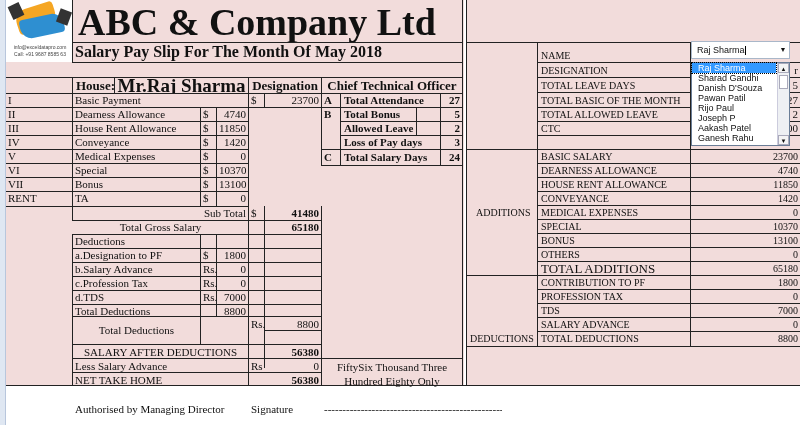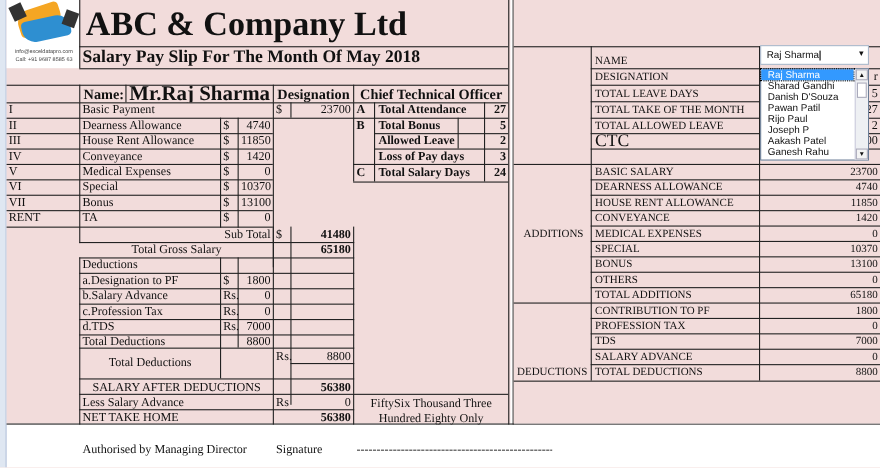--- a/index.html
+++ b/index.html
@@ -26,21 +26,21 @@
   .vl { position: absolute; width: 1px; background: #222; }
 
   
   .logo { position: absolute; left: 6px; top: 0; width: 66px; height: 62px; background: #fff; }
   .logo .hand1 { position: absolute; left: 10px; top: 6px; width: 40px; height: 24px; background: #f5a623; border-radius: 12px 4px 14px 4px; transform: rotate(-18deg); }
   .logo .hand2 { position: absolute; left: 14px; top: 16px; width: 44px; height: 20px; background: #2e8fd1; border-radius: 4px 12px 4px 12px; transform: rotate(-12deg); }
   .logo .cuff { position: absolute; left: 4px; top: 4px; width: 12px; height: 14px; background: #333; transform: rotate(-25deg); }
   .logo .cuff2 { position: absolute; right: 2px; top: 10px; width: 12px; height: 14px; background: #333; transform: rotate(20deg); }
   .logo .txt { position: absolute; left: 2px; width: 64px; font-family: "Liberation Sans", sans-serif; font-size: 5px; line-height: 7px; color: #444; text-align: center; }
 
-  .title { position: absolute; left: 78px; top: 4px; font-size: 31px; font-weight: bold; line-height: 36px; }
+  .title { position: absolute; left: 78px; top: 4px; font-size: 38px; font-weight: bold; line-height: 36px; }
   .subtitle { position: absolute; left: 75px; top: 43px; font-size: 16px; font-weight: bold; line-height: 18px; }
 
   
   .combo {
     position: absolute; left: 691px; top: 41px; width: 99px; height: 18px;
     background: #fff; border: 1px solid #a9b7c9;
     font-family: "Liberation Sans", sans-serif; font-size: 9px; line-height: 16px; padding-left: 5px;
   }
   .combo .arrow { position: absolute; right: 0; top: 0; width: 12px; height: 16px; font-size: 7px; text-align: center; line-height: 16px; }
   .listbox {
@@ -73,21 +73,21 @@
 
 <div class="title">ABC &amp; Company Ltd</div>
 <div class="subtitle">Salary Pay Slip For The Month Of May 2018</div>
 
 <div class="vl" style="left:72px;top:0;height:62px;"></div>
 <div class="hl" style="left:72px;top:42px;width:390px;"></div>
 <div class="hl" style="left:72px;top:62px;width:390px;"></div>
 <div class="hl" style="left:6px;top:77px;width:456px;"></div>
 <div class="hl" style="left:6px;top:93px;width:456px;"></div>
 
-<div class="cell b" style="left:74px;top:78px;font-size:13px;line-height:15px;">Name:</div>
+<div class="cell b" style="left:74px;top:78px;font-size:13px;line-height:15px;">House:</div>
 <div class="vl" style="left:72px;top:77px;height:16px;"></div>
 <div class="vl" style="left:114px;top:77px;height:16px;"></div>
 <div class="cell b c" style="left:115px;top:78px;width:133px;font-size:19px;line-height:15px;">Mr.Raj Sharma</div>
 <div class="vl" style="left:248px;top:77px;height:16px;"></div>
 <div class="cell b c" style="left:249px;top:78px;width:72px;font-size:13px;line-height:15px;">Designation</div>
 <div class="vl" style="left:321px;top:77px;height:16px;"></div>
 <div class="cell b c" style="left:322px;top:78px;width:140px;font-size:13px;line-height:15px;">Chief Technical Officer</div>
 
 <div class="vl" style="left:72px;top:93px;height:128px;"></div>
 <div class="vl" style="left:200px;top:107px;height:100px;"></div>
@@ -256,25 +256,25 @@
 <div class="hl" style="left:537px;top:92px;width:263px;"></div>
 <div class="hl" style="left:537px;top:107px;width:263px;"></div>
 <div class="hl" style="left:537px;top:121px;width:263px;"></div>
 <div class="hl" style="left:537px;top:135px;width:263px;"></div>
 
 <div class="cell" style="left:539px;top:49px;font-size:10px;">NAME</div>
 <div class="cell" style="left:539px;top:64px;font-size:10px;">DESIGNATION</div>
 <div class="cell r" style="left:760px;top:64px;width:40px;">r</div>
 <div class="cell" style="left:539px;top:79px;font-size:10px;">TOTAL LEAVE DAYS</div>
 <div class="cell r" style="left:760px;top:79px;width:40px;">5</div>
-<div class="cell" style="left:539px;top:94px;font-size:10px;">TOTAL TAKE OF THE MONTH</div>
+<div class="cell" style="left:539px;top:94px;font-size:10px;">TOTAL BASIC OF THE MONTH</div>
 <div class="cell r" style="left:760px;top:94px;width:40px;">27</div>
 <div class="cell" style="left:539px;top:108px;font-size:10px;">TOTAL ALLOWED LEAVE</div>
 <div class="cell r" style="left:760px;top:108px;width:40px;">2</div>
-<div class="cell" style="left:539px;top:122px;font-size:16px;">CTC</div>
+<div class="cell" style="left:539px;top:122px;font-size:10px;">CTC</div>
 <div class="cell r" style="left:760px;top:122px;width:40px;">00</div>
 
 <div class="hl" style="left:467px;top:149px;width:333px;"></div>
 <div class="cell" style="left:474px;top:206px;font-size:10px;">ADDITIONS</div>
 
 <div class="cell" style="left:539px;top:150px;font-size:10px;">BASIC SALARY</div>
 <div class="cell r" style="left:691px;top:150px;width:109px;font-size:10px;">23700</div>
 <div class="hl" style="left:537px;top:163px;width:263px;"></div>
 <div class="cell" style="left:539px;top:164px;font-size:10px;">DEARNESS ALLOWANCE</div>
 <div class="cell r" style="left:691px;top:164px;width:109px;font-size:10px;">4740</div>
@@ -290,21 +290,21 @@
 <div class="hl" style="left:537px;top:219px;width:263px;"></div>
 <div class="cell" style="left:539px;top:220px;font-size:10px;">SPECIAL</div>
 <div class="cell r" style="left:691px;top:220px;width:109px;font-size:10px;">10370</div>
 <div class="hl" style="left:537px;top:233px;width:263px;"></div>
 <div class="cell" style="left:539px;top:234px;font-size:10px;">BONUS</div>
 <div class="cell r" style="left:691px;top:234px;width:109px;font-size:10px;">13100</div>
 <div class="hl" style="left:537px;top:247px;width:263px;"></div>
 <div class="cell" style="left:539px;top:248px;font-size:10px;">OTHERS</div>
 <div class="cell r" style="left:691px;top:248px;width:109px;font-size:10px;">0</div>
 <div class="hl" style="left:537px;top:261px;width:263px;"></div>
-<div class="cell" style="left:539px;top:262px;font-size:10px;">TOTAL ADDITIONS</div>
+<div class="cell" style="left:539px;top:262px;font-size:13px;">TOTAL ADDITIONS</div>
 <div class="cell r" style="left:691px;top:262px;width:109px;font-size:10px;">65180</div>
 <div class="hl" style="left:467px;top:275px;width:333px;"></div>
 
 <div class="cell" style="left:468px;top:332px;font-size:10px;">DEDUCTIONS</div>
 <div class="cell" style="left:539px;top:276px;font-size:10px;">CONTRIBUTION TO PF</div>
 <div class="cell r" style="left:691px;top:276px;width:109px;font-size:10px;">1800</div>
 <div class="hl" style="left:537px;top:289px;width:263px;"></div>
 <div class="cell" style="left:539px;top:290px;font-size:10px;">PROFESSION TAX</div>
 <div class="cell r" style="left:691px;top:290px;width:109px;font-size:10px;">0</div>
 <div class="hl" style="left:537px;top:303px;width:263px;"></div>

